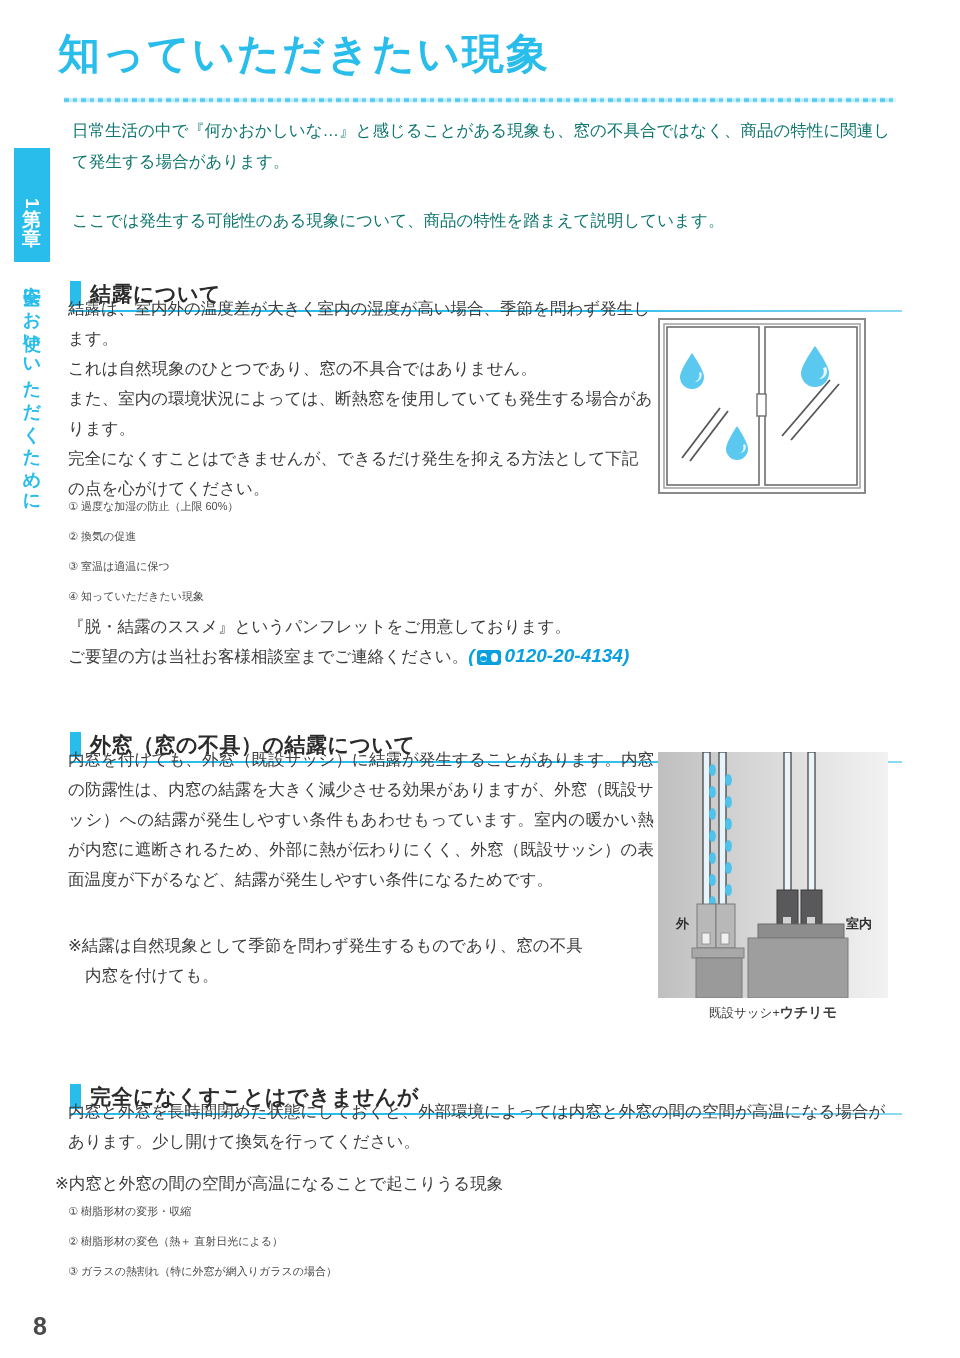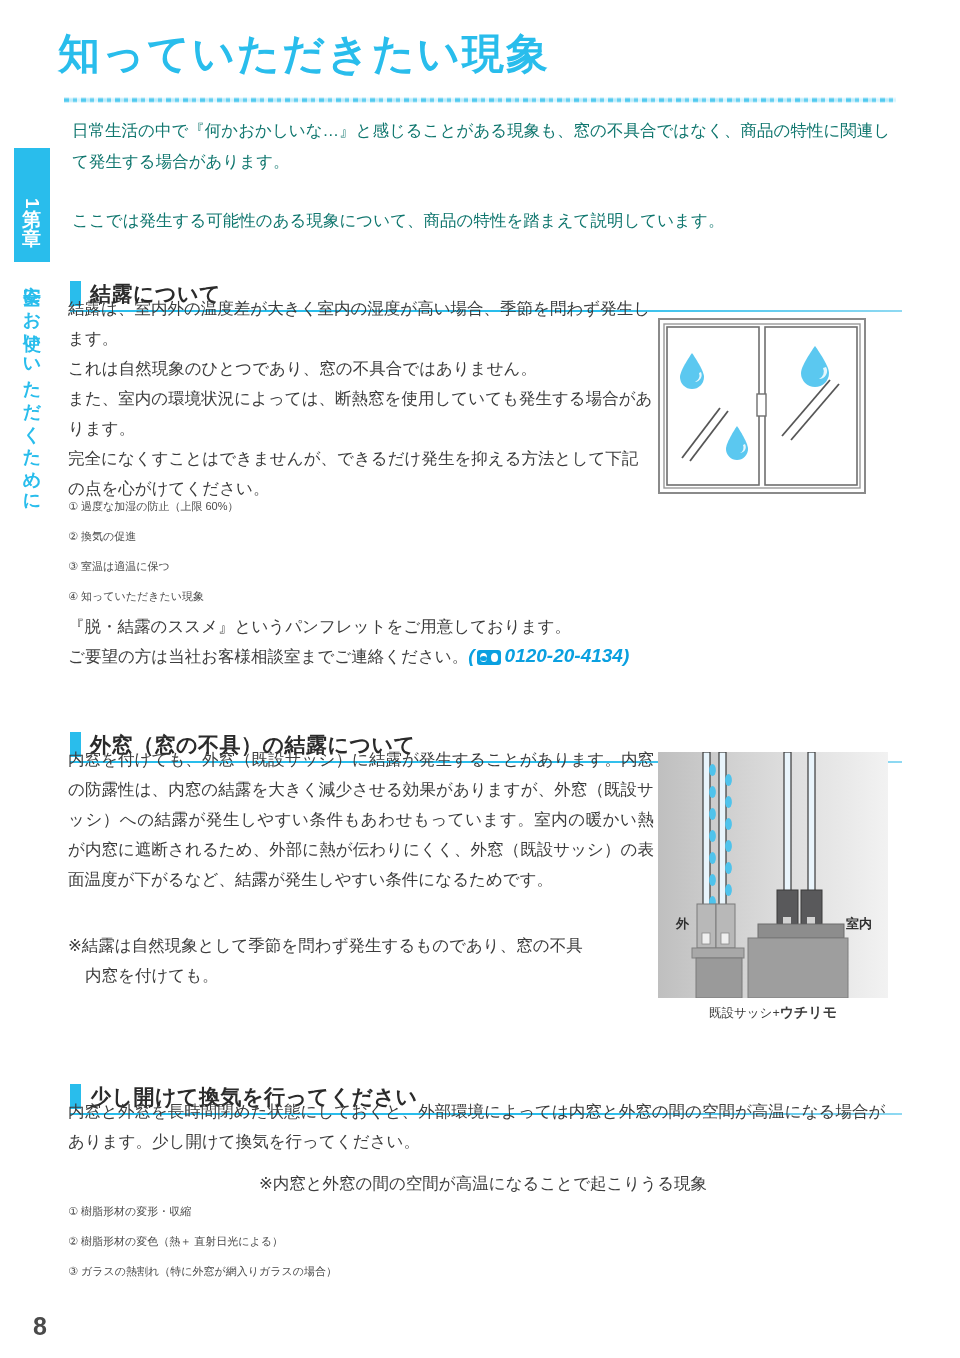--- a/index.html
+++ b/index.html
@@ -276,28 +276,28 @@
     <text x="188" y="176" font-family="Liberation Sans, sans-serif" font-size="13" font-weight="bold" fill="#2f2f2f">室内</text>
   </svg>
 </div>
 <div class="sash-caption">
   <span>既設サッシ+</span><b>ウチリモ</b>
 </div>
 
 <div class="section-head" style="top:1052px;">
   <div class="bar-row">
     <span class="sh-mark"></span>
-    <span class="sh-title">少し開けて換気を行ってください</span>
+    <span class="sh-title">完全になくすことはできませんが</span>
   </div>
   <div class="sh-rule"></div>
 </div>
 
 <div class="body-text" style="left:68px;top:1096px;width:830px;">内窓と外窓を長時間閉めた状態にしておくと、外部環境によっては内窓と外窓の間の空間が高温になる場合があります。少し開けて換気を行ってください。</div>
 
-<div class="body-text" style="left:68px;top:1168px;width:830px;text-align:center;">※内窓と外窓の間の空間が高温になることで起こりうる現象</div>
+<div class="body-text" style="left:55px;top:1168px;width:830px;">※内窓と外窓の間の空間が高温になることで起こりうる現象</div>
 
 <div class="num-list" style="left:68px;top:1196px;width:830px;">
   <div>① 樹脂形材の変形・収縮</div>
   <div>② 樹脂形材の変色（熱＋ 直射日光による）</div>
   <div>③ ガラスの熱割れ（特に外窓が網入りガラスの場合）</div>
 </div>
 
 <div class="page-num">8</div>
 
 </body></html>

